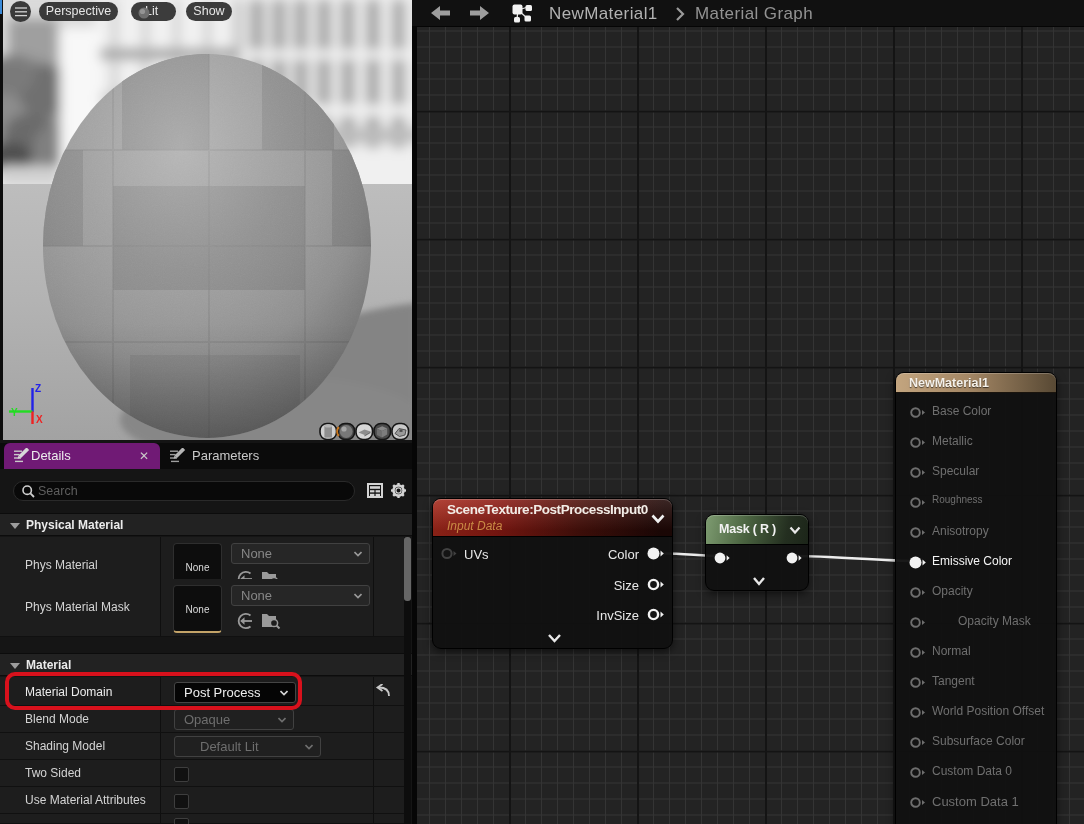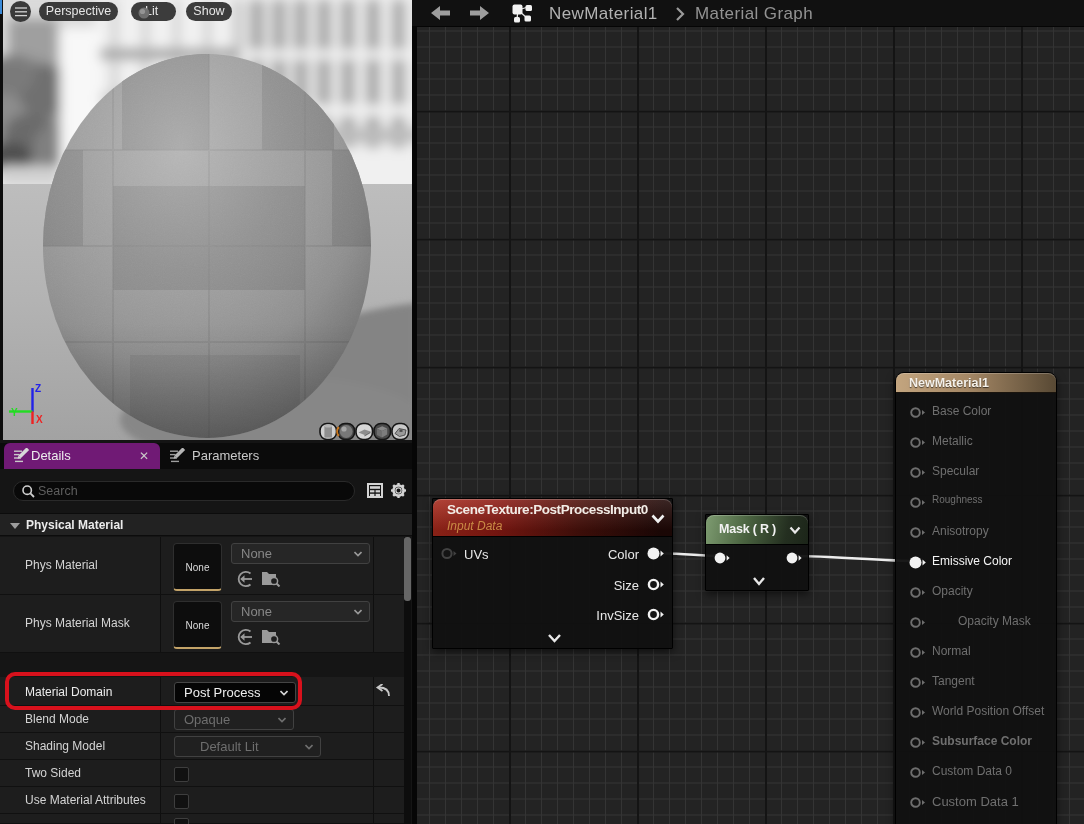--- a/index.html
+++ b/index.html
@@ -30,21 +30,21 @@
   #graph{position:absolute;left:412px;top:0;width:672px;height:824px;background:#232323;}
   #grid{position:absolute;left:0;top:0;width:672px;height:824px;
     background-image:
       linear-gradient(to right,#141414 2px,transparent 2px),
       linear-gradient(to bottom,#141414 2px,transparent 2px),
       linear-gradient(to right,#343434 1px,transparent 1px),
       linear-gradient(to bottom,#343434 1px,transparent 1px);
     background-size:128px 128px,128px 128px,16px 16px,16px 16px;
     background-position:97px 0,0 110.5px,1px 0,0 14.5px;}
   #gtopbar{position:absolute;left:0;top:0;width:672px;height:27px;background:#111111;border-bottom:1px solid #050505;}
-  .node{position:absolute;background:rgba(17,17,17,0.96);border-radius:1px;border:1px solid #000;box-shadow:0 3px 8px rgba(0,0,0,0.55);}
+  .node{position:absolute;background:rgba(17,17,17,0.96);border-radius:9px;border:1px solid #000;box-shadow:0 3px 8px rgba(0,0,0,0.55);}
   .nhdr{position:absolute;left:0;top:0;right:0;border-radius:8px 8px 0 0;box-shadow:inset 0 1px 0 rgba(255,255,255,0.22);}
   .pintxt{position:absolute;font-size:13px;color:#e8e8e8;}
 </style>
 </head>
 <body>
 <div id="app">
 
   <div id="vp">
     <svg width="412" height="443" viewBox="0 0 412 443">
       <defs>
@@ -278,39 +278,40 @@
           <line x1="5" y1="9" x2="16" y2="9" stroke="#9a9a9a" stroke-width="1.8"></line>
           <path d="M 8.5 5.2 L 4.2 9 L 8.5 12.8 Z" fill="#9a9a9a"></path>
         </svg>
       <svg style="position:absolute;left:261px;top:33px;" width="20" height="17" viewBox="0 0 20 17">
           <path d="M1 2 h5 l2 2 h7 v11 h-14 Z" fill="#9a9a9a"></path>
           <circle cx="13" cy="11" r="3.6" fill="#1d1d1d" stroke="#9a9a9a" stroke-width="1.5"></circle>
           <line x1="15.5" y1="13.5" x2="18.5" y2="16.5" stroke="#9a9a9a" stroke-width="2"></line>
         </svg>
     </div>
 
-    <div class="row" style="top:152px;height:58px;">
+    <div class="row" style="top:136px;height:58px;">
       <div class="rowlbl" style="top:21px;">Phys Material Mask</div>
       <div class="vsplit" style="left:160px;"></div>
         <div class="vsplit" style="left:373px;"></div>
       <div class="thumb" style="top:6px;line-height:48px;">None</div>
       <div class="dd" style="left:231px;top:6px;width:139px;">None<svg class="chev" viewBox="0 0 8 8">
             <path d="M0.5 2 L4 5.5 L7.5 2" fill="none" stroke="#9a9a9a" stroke-width="1.6"></path>
           </svg></div>
       <svg style="position:absolute;left:236px;top:33px;" width="18" height="18" viewBox="0 0 18 18">
           <path d="M 14.5 3.5 A 7.2 7.2 0 1 0 14.5 14.5" fill="none" stroke="#9a9a9a" stroke-width="1.8"></path>
           <line x1="5" y1="9" x2="16" y2="9" stroke="#9a9a9a" stroke-width="1.8"></line>
           <path d="M 8.5 5.2 L 4.2 9 L 8.5 12.8 Z" fill="#9a9a9a"></path>
         </svg>
       <svg style="position:absolute;left:261px;top:33px;" width="20" height="17" viewBox="0 0 20 17">
           <path d="M1 2 h5 l2 2 h7 v11 h-14 Z" fill="#9a9a9a"></path>
           <circle cx="13" cy="11" r="3.6" fill="#1d1d1d" stroke="#9a9a9a" stroke-width="1.5"></circle>
           <line x1="15.5" y1="13.5" x2="18.5" y2="16.5" stroke="#9a9a9a" stroke-width="2"></line>
         </svg>
     </div>
+    <div class="cathdr" style="top:210px;"><div class="tri"></div><span>Material</span></div>
 
     <div class="row" style="top:234px;height:29px;">
       <div class="rowlbl" style="top:8px;color:#ececec;">Material Domain</div>
       <div class="vsplit" style="left:160px;"></div>
         <div class="vsplit" style="left:373px;"></div>
       <div class="dd" style="left:174px;top:5px;width:122px;background:#050505;border-color:#454545;color:#efefef;">Post Process<svg class="chev" viewBox="0 0 8 8">
             <path d="M0.5 2 L4 5.5 L7.5 2" fill="none" stroke="#d8d8d8" stroke-width="1.6"></path>
           </svg></div>
       <svg style="position:absolute;left:375px;top:7px;" width="16" height="14" viewBox="0 0 16 14">
           <path d="M 14 12 C 14 5 9 3.5 4 3.5" fill="none" stroke="#c9c9c9" stroke-width="1.8"></path>
@@ -505,21 +506,21 @@
           <div style="position:absolute;left:36px;top:301px;font-size:12px;color:#6f6f6f;">Tangent</div>
           <svg style="position:absolute;left:13px;top:332.5px;" width="17" height="13" viewBox="0 0 17 13">
             <circle cx="6.5" cy="6.5" r="4.3" fill="#141414" stroke="#6e6e6e" stroke-width="1.9"></circle>
             <path d="M 13 4 L 16 6.5 L 13 9 Z" fill="#6e6e6e"></path>
           </svg>
           <div style="position:absolute;left:36px;top:331px;font-size:12px;color:#6f6f6f;">World Position Offset</div>
           <svg style="position:absolute;left:13px;top:362.5px;" width="17" height="13" viewBox="0 0 17 13">
             <circle cx="6.5" cy="6.5" r="4.3" fill="#141414" stroke="#6e6e6e" stroke-width="1.9"></circle>
             <path d="M 13 4 L 16 6.5 L 13 9 Z" fill="#6e6e6e"></path>
           </svg>
-          <div style="position:absolute;left:36px;top:361px;font-size:12px;color:#6f6f6f;font-weight:bold;">Subsurface Color</div>
+          <div style="position:absolute;left:36px;top:361px;font-size:12px;color:#6f6f6f;">Subsurface Color</div>
           <svg style="position:absolute;left:13px;top:392.5px;" width="17" height="13" viewBox="0 0 17 13">
             <circle cx="6.5" cy="6.5" r="4.3" fill="#141414" stroke="#6e6e6e" stroke-width="1.9"></circle>
             <path d="M 13 4 L 16 6.5 L 13 9 Z" fill="#6e6e6e"></path>
           </svg>
           <div style="position:absolute;left:36px;top:391px;font-size:12px;color:#6f6f6f;">Custom Data 0</div>
           <svg style="position:absolute;left:13px;top:422.5px;" width="17" height="13" viewBox="0 0 17 13">
             <circle cx="6.5" cy="6.5" r="4.3" fill="#141414" stroke="#6e6e6e" stroke-width="1.9"></circle>
             <path d="M 13 4 L 16 6.5 L 13 9 Z" fill="#6e6e6e"></path>
           </svg>
           <div style="position:absolute;left:36px;top:421px;font-size:13px;color:#6f6f6f;">Custom Data 1</div>

